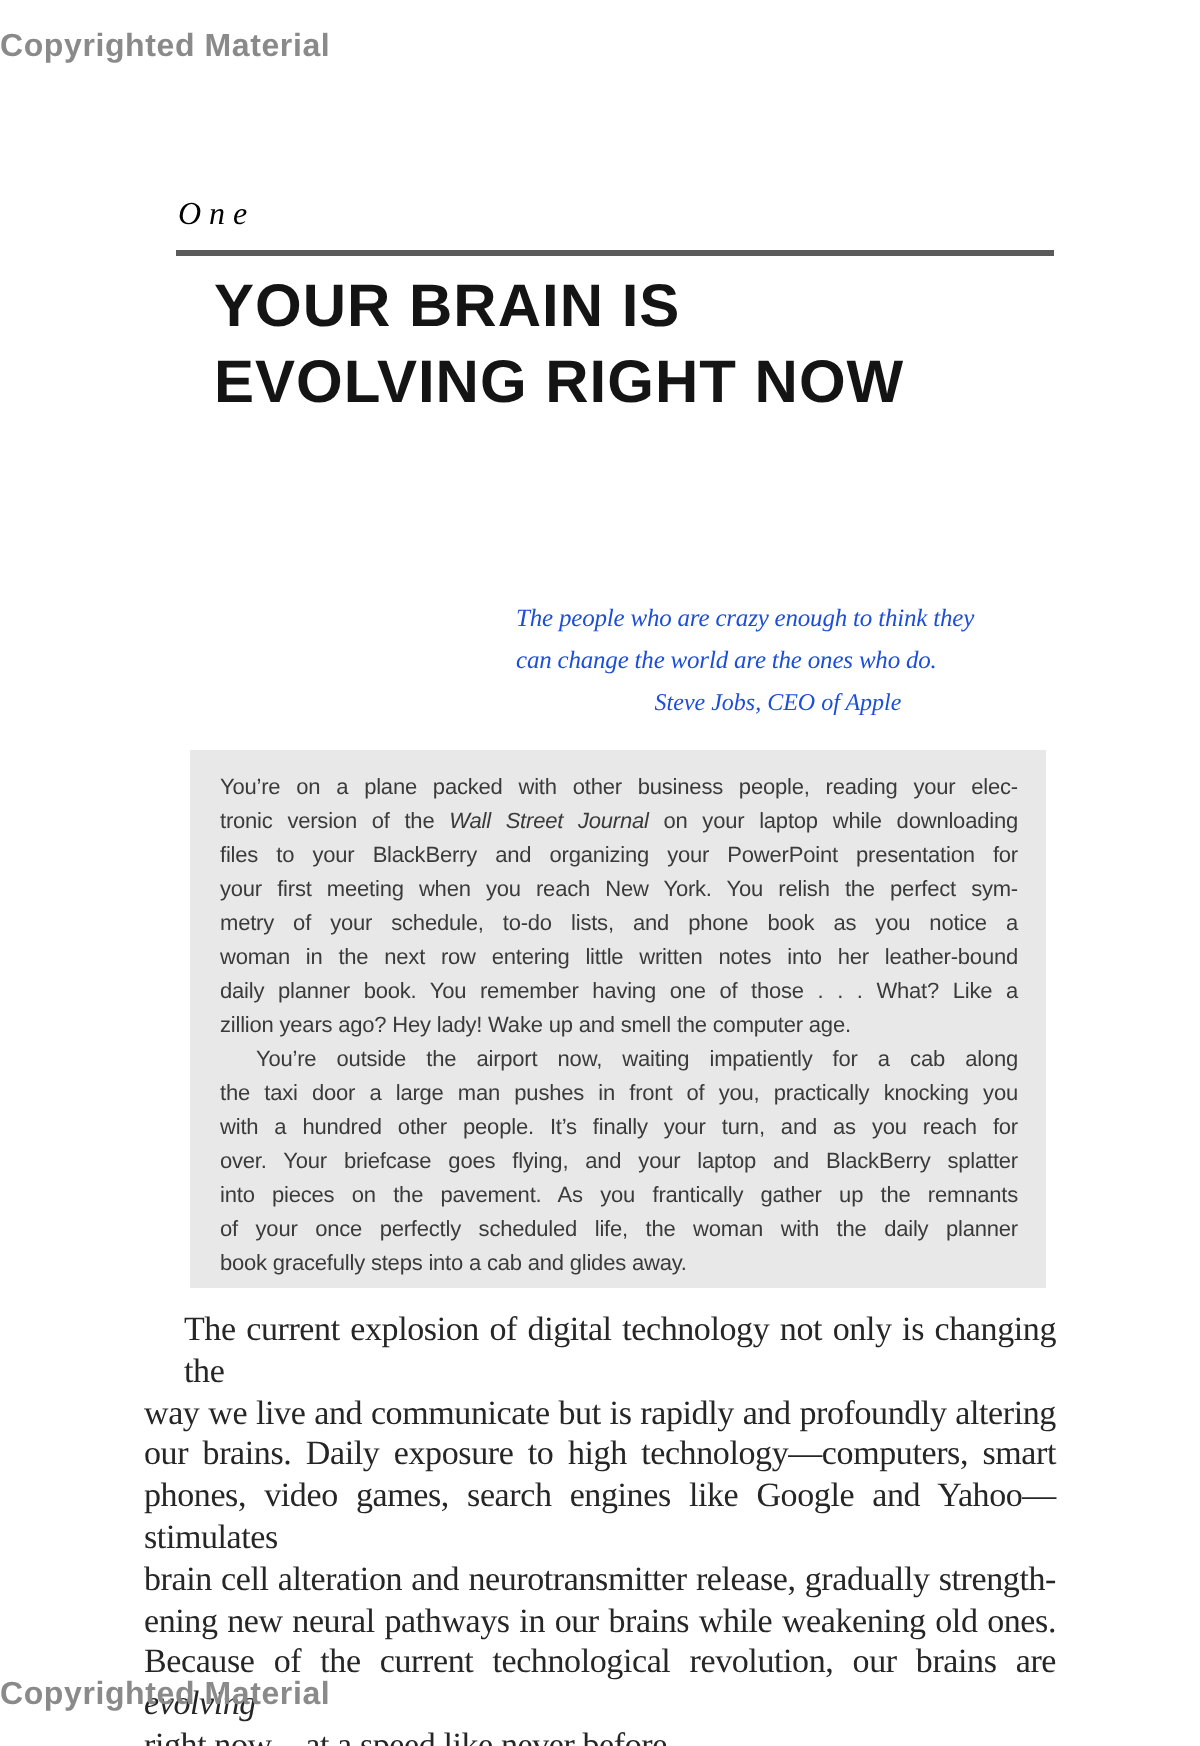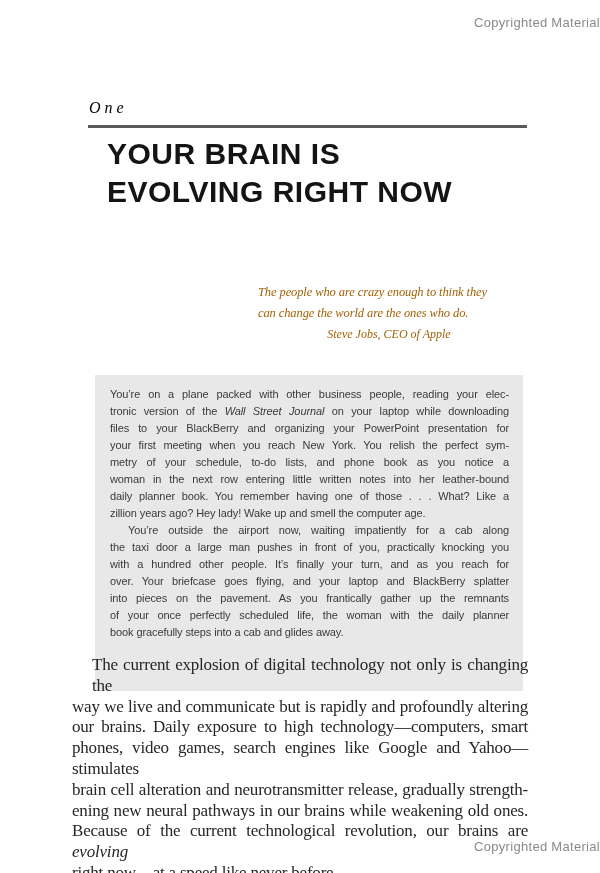--- a/index.html
+++ b/index.html
@@ -17,24 +17,24 @@
     position: relative;
     width: 600px;
     height: 873px;
     background: var(--page-bg);
     overflow: hidden;
     font-family: "Liberation Serif", serif;
   }
   .copyright {
     position: absolute;
     left: 0; right: 0;
-    text-align: right;
+    text-align: left;
     font-family: "Liberation Sans", sans-serif;
-    font-weight: normal;
-    font-size: 13px;
+    font-weight: bold;
+    font-size: 16px;
     letter-spacing: 0.3px;
     color: var(--muted);
   }
   .copyright.top    { top: 15px; }
   .copyright.bottom { top: 839px; }
   .chapter {
     position: absolute;
     left: 89px; top: 99px;
     font-family: "Liberation Serif", serif;
     font-style: italic;
@@ -54,32 +54,32 @@
     font-family: "Liberation Sans", sans-serif;
     font-weight: bold;
     font-size: 30px;
     line-height: 38px;
     letter-spacing: 0.5px;
     color: var(--title-ink);
   }
   .title .tl { display: block; margin-left: 20px; }
   .epigraph {
     position: absolute;
-    left: 258px; top: 282px;
+    left: 258px; top: 299px;
     width: 262px;
     font-family: "Liberation Serif", serif;
     font-style: italic;
-    color: #a16207;
+    color: #1d4ed8;
   }
   .epigraph .equote { font-size: 12.5px; line-height: 21px; letter-spacing: -0.1px; }
   .epigraph .eattr  { font-size: 12px; margin-top: 3px; text-align: center; }
   .box {
     position: absolute;
     left: 95px; top: 375px;
-    width: 428px; height: 316px;
+    width: 428px; height: 269px;
     padding: 11px 14px 0 15px;
     background: var(--box-bg);
     font-family: "Liberation Sans", sans-serif;
     font-size: 11px;
     line-height: 17px;
     letter-spacing: -0.1px;
     color: var(--box-ink);
   }
   .bodytext {
     position: absolute;

